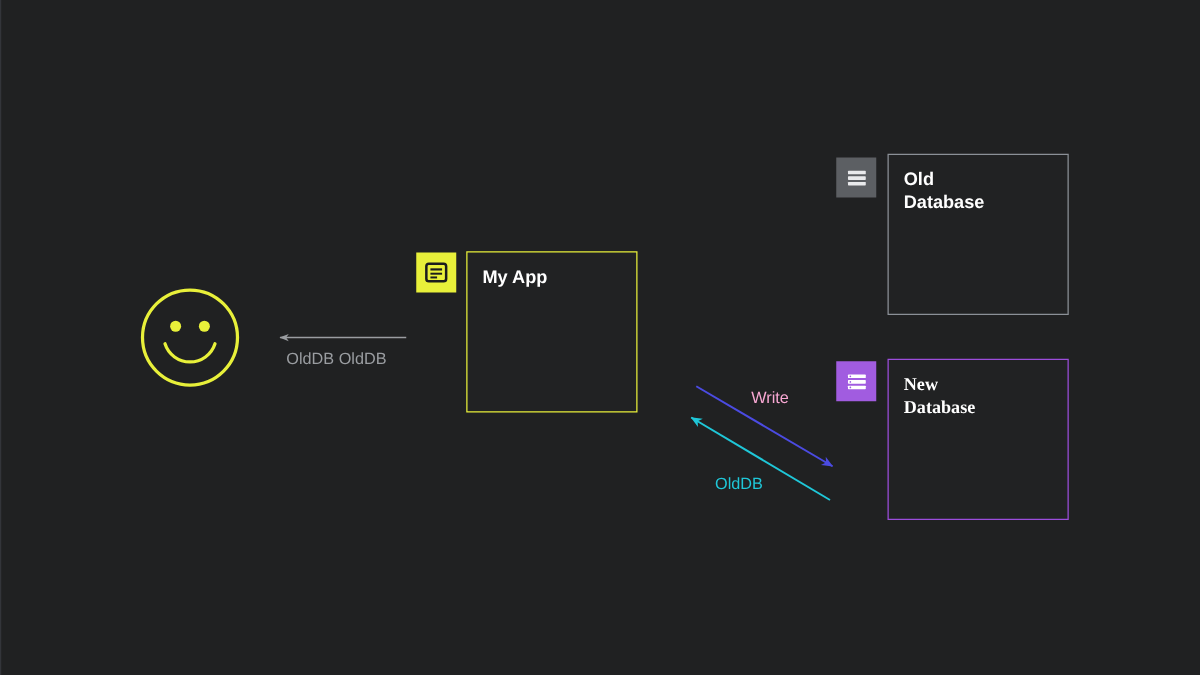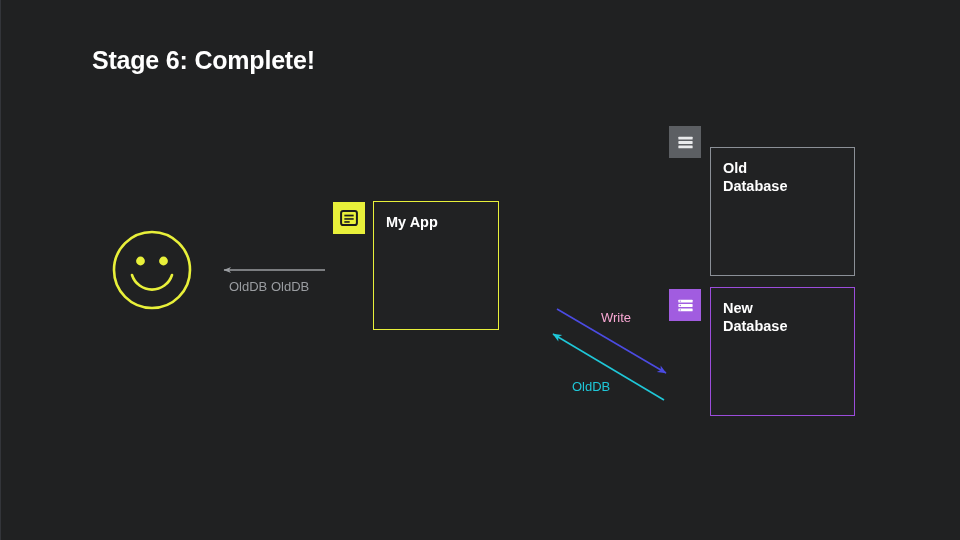--- a/index.html
+++ b/index.html
@@ -34,21 +34,21 @@
   .node .node-title {
     position:absolute;
     left:12px; top:11px;
     font-size:14.5px;
     font-weight:bold;
     color:#ffffff;
     line-height:18px;
     white-space:pre-line;
   }
   .node.yellow { border-color:#e8f03a; }
-  .node.purple { border-color:#9b4ddb; }
+  .node.purple { border-color:#9b4ddb;font-family:Liberation Serif, serif; }
   .node.gray   { border-color:#8b9097; }
 
   
   .badge {
     position:absolute;
     width:32px; height:32px;
     display:flex; align-items:center; justify-content:center;
   }
   .badge.yellow { background:#e8f03a; }
   .badge.purple { background:#a15ce0; }
@@ -71,21 +71,20 @@
   }
   #label-return { left:228px; top:279px; color:#9a9da1; }
   #label-write  { left:600px; top:310px; color:#f9a8d4; }
   #label-read   { left:571px; top:379px; color:#1fc7d8; }
 </style>
 </head>
 <body>
 
 <div id="canvas">
 
-  <div id="title">Stage 6: Complete!</div>
 
   <svg id="arrows" viewBox="0 0 960 540" width="960" height="540">
     <defs>
       <marker id="ah-gray" markerWidth="9" markerHeight="9" refX="7.5" refY="3.2" orient="auto" markerUnits="userSpaceOnUse">
         <path d="M8,3.2 L0.5,0.3 L2.6,3.2 L0.5,6.1 Z" fill="#9a9da1"></path>
       </marker>
       <marker id="ah-blue" markerWidth="11" markerHeight="11" refX="9" refY="4" orient="auto" markerUnits="userSpaceOnUse">
         <path d="M9.5,4 L0.5,0.2 L3,4 L0.5,7.8 Z" fill="#4b4be2"></path>
       </marker>
       <marker id="ah-cyan" markerWidth="11" markerHeight="11" refX="9" refY="4" orient="auto" markerUnits="userSpaceOnUse">
@@ -112,32 +111,32 @@
   </svg>
 
   <div class="badge yellow" style="left:332px; top:202px;">
     <svg viewBox="0 0 24 24" width="20" height="20">
       <rect x="2.5" y="3.5" width="19" height="17" rx="2.5" fill="none" stroke="#1b1c1d" stroke-width="2.4"></rect>
       <rect x="6.4" y="8.0" width="11.2" height="2.1" fill="#1b1c1d"></rect>
       <rect x="6.4" y="12.2" width="11.2" height="1.9" fill="#1b1c1d"></rect>
       <rect x="6.4" y="15.8" width="6.4" height="1.9" fill="#1b1c1d"></rect>
     </svg>
   </div>
-  <div class="node yellow" style="left:372px; top:201px; width:126px; height:129px;">
+  <div class="node yellow" style="left:372px; top:201px; width:137px; height:129px;">
     <div class="node-title">My App</div>
   </div>
 
   <div class="badge gray" style="left:668px; top:126px;">
     <svg viewBox="0 0 24 24" width="19" height="19">
       <rect x="3" y="4.6" width="18" height="3.6" rx="0.7" fill="#e9eaec"></rect>
       <rect x="3" y="10.2" width="18" height="3.6" rx="0.7" fill="#e9eaec"></rect>
       <rect x="3" y="15.8" width="18" height="3.6" rx="0.7" fill="#e9eaec"></rect>
     </svg>
   </div>
-  <div class="node gray" style="left:709px; top:123px; width:145px; height:129px;margin-top:24px;">
+  <div class="node gray" style="left:709px; top:123px; width:145px; height:129px;">
     <div class="node-title">Old
 Database</div>
   </div>
 
   <div class="badge purple" style="left:668px; top:289px;">
     <svg viewBox="0 0 24 24" width="19" height="19">
       <rect x="3" y="4.6" width="18" height="3.6" rx="0.7" fill="#ffffff"></rect>
       <rect x="3" y="10.2" width="18" height="3.6" rx="0.7" fill="#ffffff"></rect>
       <rect x="3" y="15.8" width="18" height="3.6" rx="0.7" fill="#ffffff"></rect>
       <circle cx="5.4" cy="6.4" r="0.85" fill="#a15ce0"></circle>

